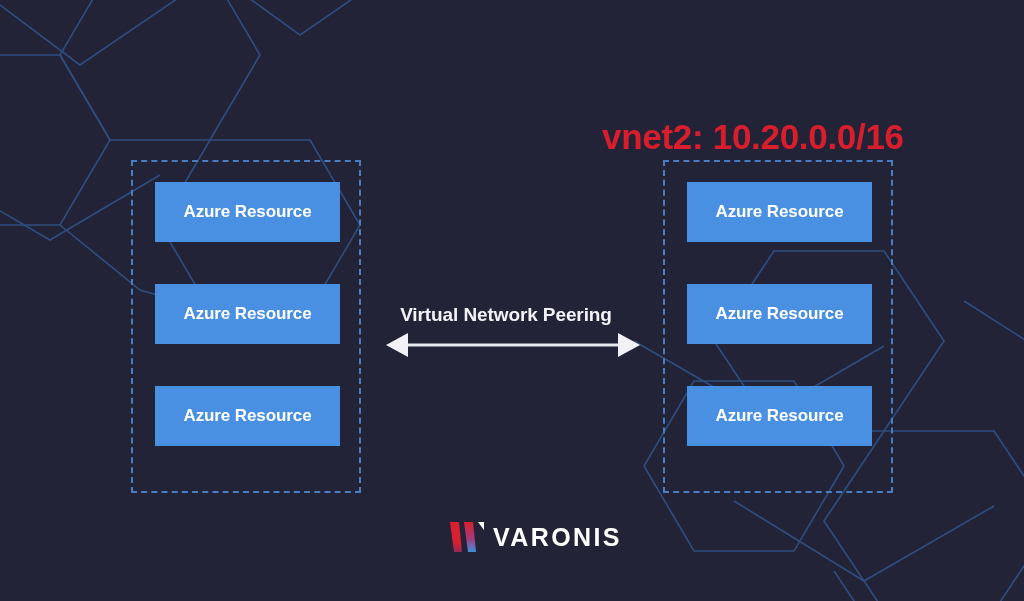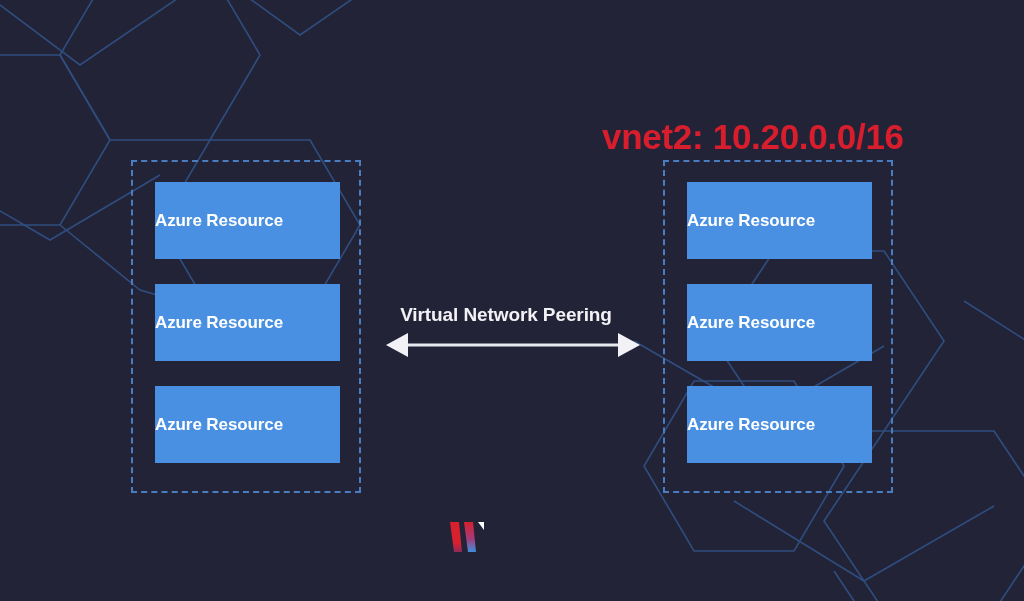--- a/index.html
+++ b/index.html
@@ -49,25 +49,25 @@
     width: 230px;
     height: 333px;
   }
   #vnet1-box { left: 131px; }
   #vnet2-box { left: 663px; }
 
   
   .resource {
     position: absolute;
     width: 185px;
-    height: 77px;
+    height: 60px;
     background: #4a90e2;
     display: flex;
     align-items: center;
-    justify-content: flex-start;
+    justify-content: center;
     box-sizing: border-box;
   }
   .resource span {
     color: #ffffff;
     font-weight: bold;
     font-size: 17px;
     letter-spacing: -0.1px;
     white-space: nowrap;
   }
   .col-left  { left: 155px; }
@@ -185,15 +185,16 @@
         <linearGradient id="slashGradB" x1="0" y1="0" x2="0" y2="1">
           <stop offset="0%" stop-color="#d8202e"></stop>
           <stop offset="55%" stop-color="#a63a78"></stop>
           <stop offset="100%" stop-color="#3d8fdd"></stop>
         </linearGradient>
       </defs>
       <polygon points="2,0 11,0 14,30 6,30" fill="url(#slashGradA)"></polygon>
       <polygon points="16,0 25,0 28,30 20,30" fill="url(#slashGradB)"></polygon>
       <polygon points="30,0 36,0 36,8" fill="#ffffff"></polygon>
     </svg>
+    <div id="logo-wordmark">VARONIS</div>
   </div>
 
 </div>
 
 </body></html>

